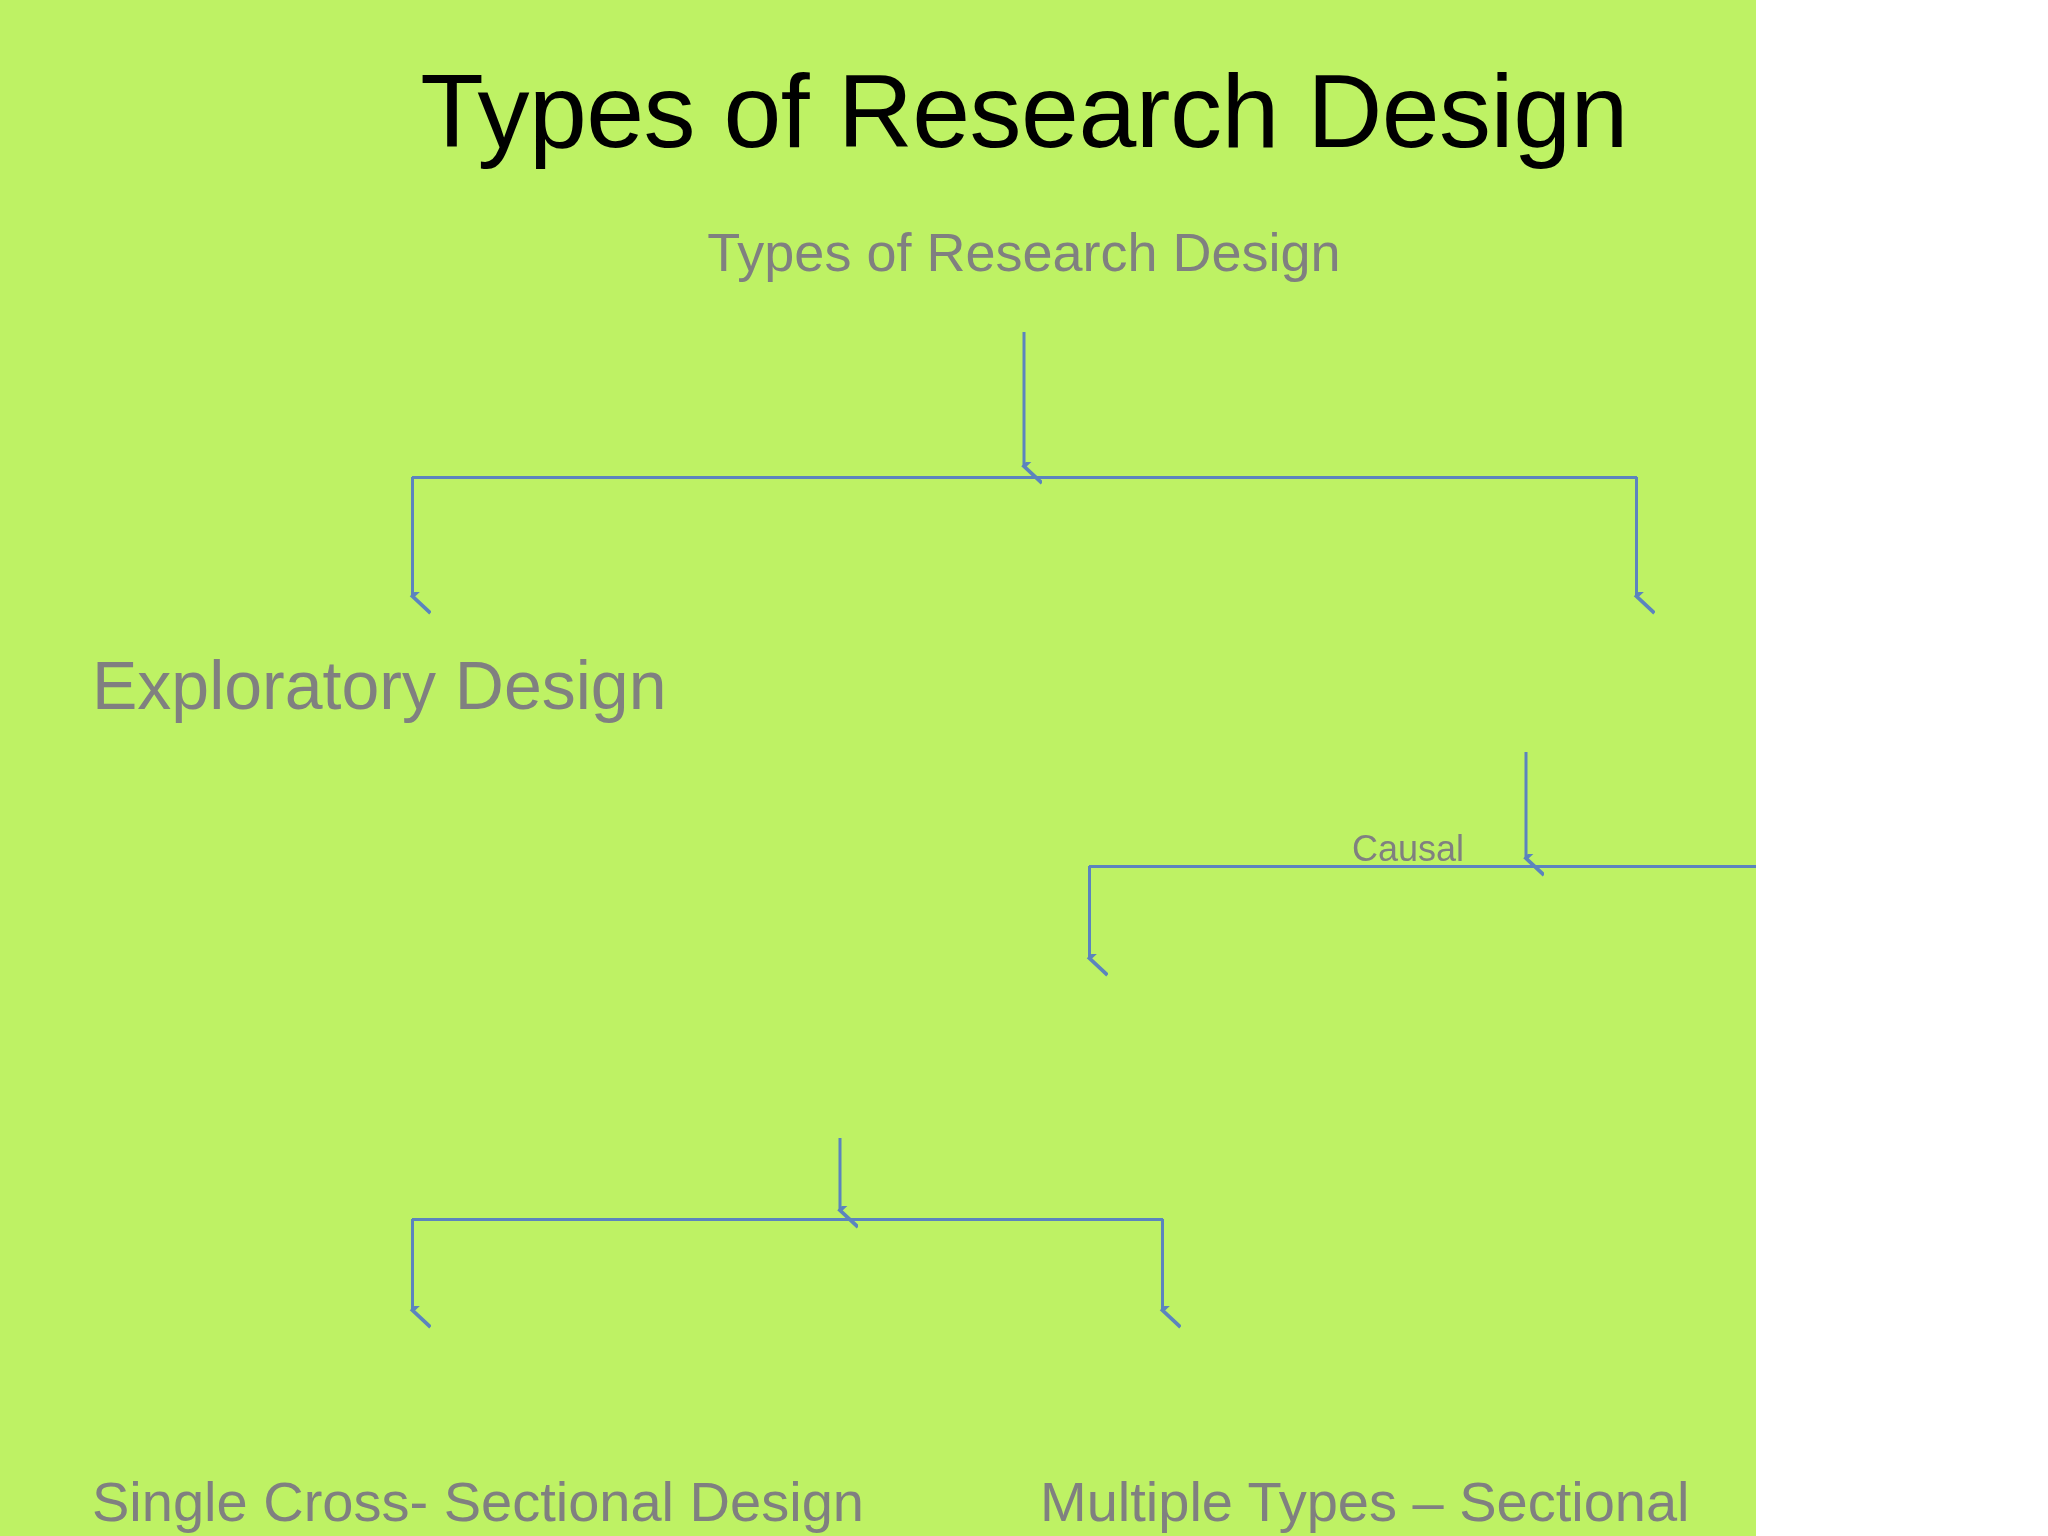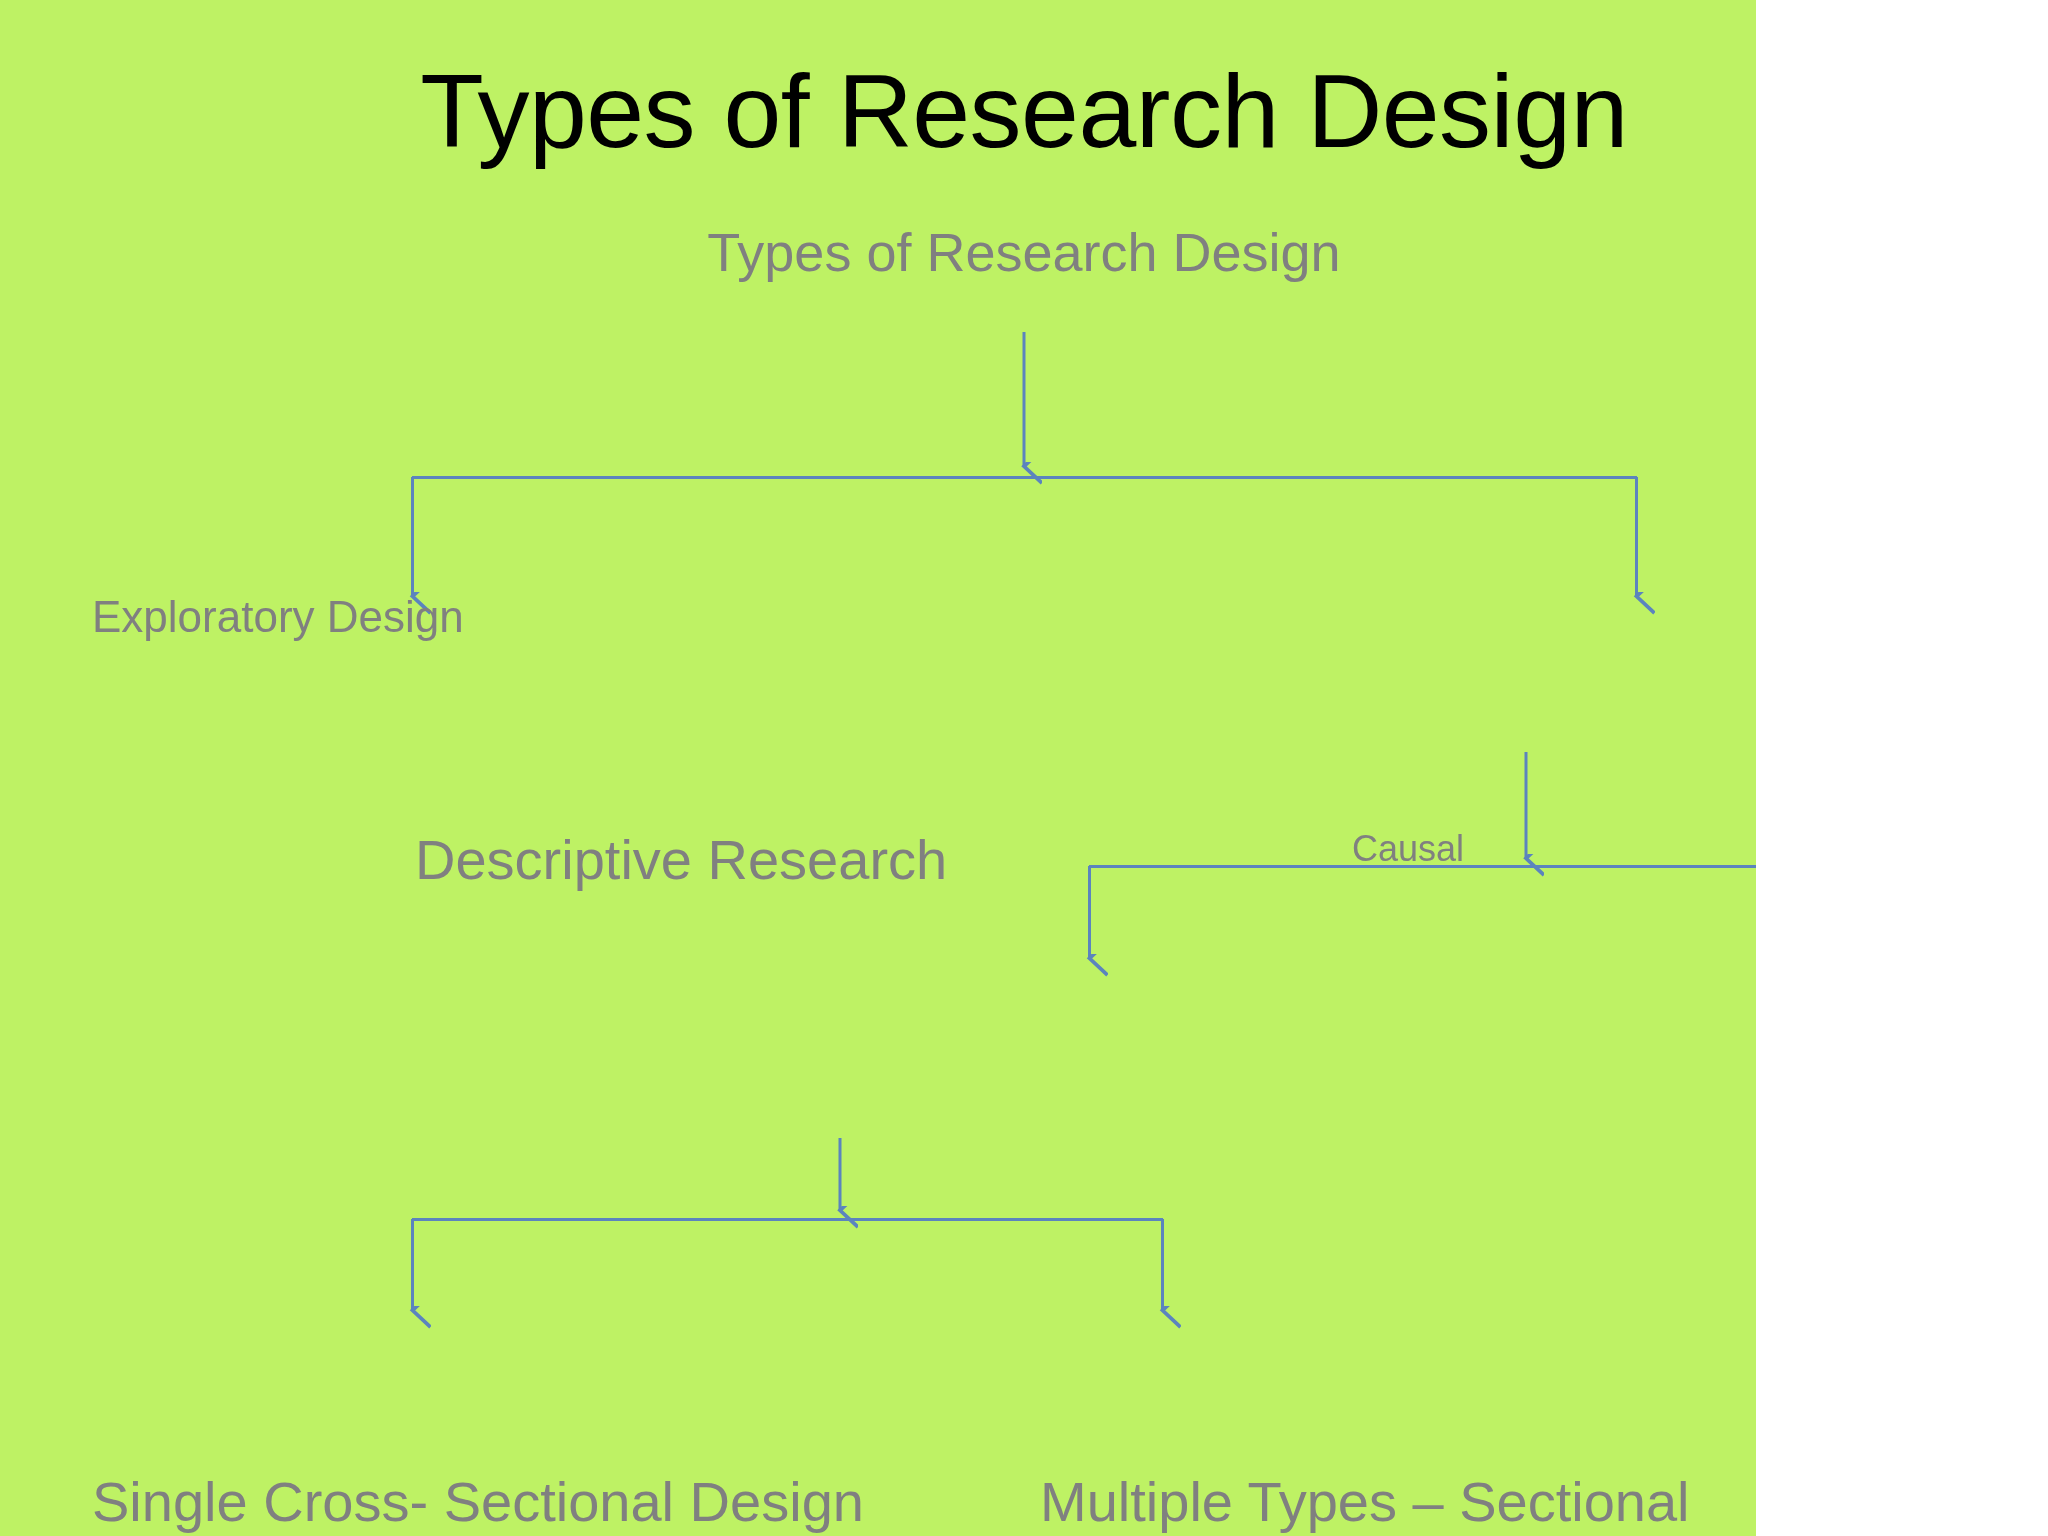--- a/index.html
+++ b/index.html
@@ -48,21 +48,21 @@
     left: 0;
     top: 222px;
     width: 2048px;
     text-align: center;
     font-size: 54px;
     color: #808080;
   }
   #branch-level1-labels {
     left: 92px;
     top: 492px;
-    font-size: 44px;
+    font-size: 68px;
     color: #808080;
   }
   #label-descriptive {
     left: 415px;
     top: 828px;
     font-size: 56px;
     color: #808080;
   }
   #label-causal {
     left: 1352px;
@@ -119,21 +119,20 @@
   </svg>
 
   <div class="txt" id="title">Types of Research Design</div>
 
   <div class="txt" id="subtitle">Types of Research Design</div>
 
   <div class="txt" id="branch-level1-labels">
     <span class="line">Exploratory Design</span>
   </div>
 
-  <div class="txt" id="label-descriptive">Descriptive Research</div>
 
   <div class="txt" id="label-causal">Causal</div>
 
   <div class="txt" id="leaf-single">
     <span class="line">Single Cross- Sectional Design</span>
     
   </div>
 
   <div class="txt" id="leaf-multiple">
     <span class="line">Multiple Types – Sectional</span>

